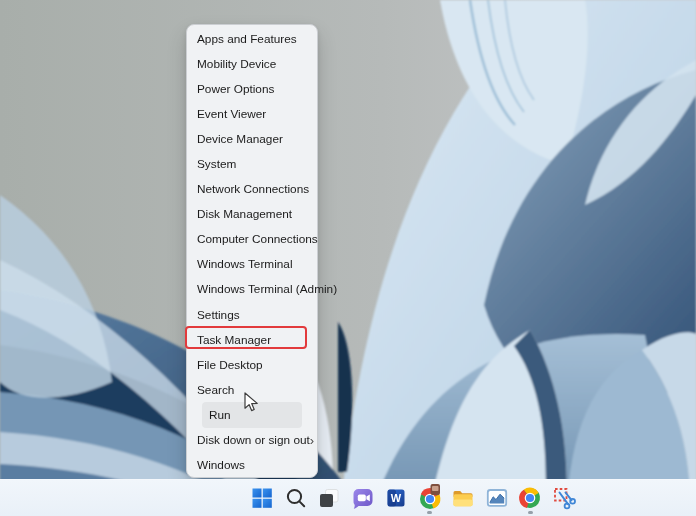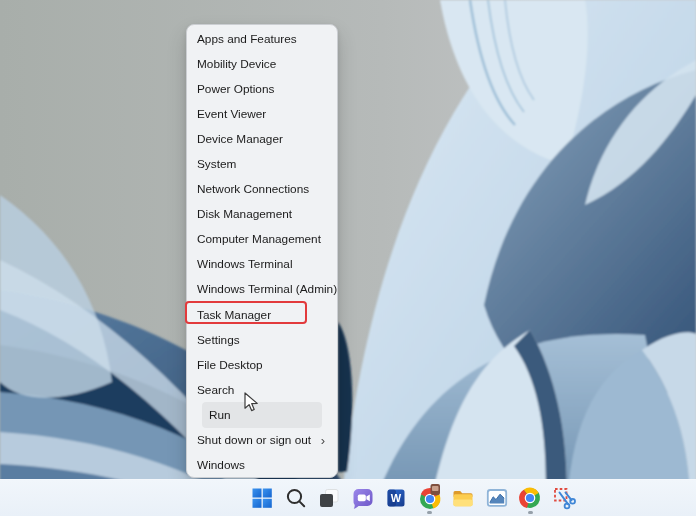--- a/index.html
+++ b/index.html
@@ -6,21 +6,21 @@
   body{
     width:696px;height:516px;overflow:hidden;position:relative;
     font-family:"Liberation Sans","DejaVu Sans",sans-serif;
     background:#b7bcbe;
   }
   .wallpaper{position:absolute;inset:0;}
   .wallpaper svg{display:block;}
 
   
   .context-menu{
-    position:absolute;left:186px;top:24px;width:152px;height:454px;
+    position:absolute;left:186px;top:24px;width:132px;height:454px;
     background:#f0f2f4;border:1px solid #cbced2;border-radius:8px;
     box-sizing:border-box;padding-top:1px;
     box-shadow:0 10px 20px rgba(0,0,0,.16), 0 2px 6px rgba(0,0,0,.10);
   }
   .menu-item{
     height:25.1px;display:flex;align-items:center;
     padding:0 12px 0 10px;font-size:11.8px;color:#1b1b1b;
     position:relative;cursor:default;white-space:nowrap;
     border-radius:4px;
   }
@@ -145,46 +145,46 @@
   <div class="menu-item">
       <span>System</span>
     </div>
   <div class="menu-item">
       <span>Network Connections</span>
     </div>
   <div class="menu-item">
       <span>Disk Management</span>
     </div>
   <div class="menu-item">
-      <span>Computer Management</span>
+      <span>Computer Connections</span>
     </div>
   <div class="menu-item">
       <span>Windows Terminal</span>
     </div>
   <div class="menu-item">
       <span>Windows Terminal (Admin)</span>
+    </div>
+  <div class="menu-item">
+      <span>Settings</span>
     </div>
   <div class="menu-item">
     <span>Task Manager</span>
     <span class="red-box"></span>
   </div>
   <div class="menu-item">
-      <span>Settings</span>
-    </div>
-  <div class="menu-item">
       <span>File Desktop</span>
     </div>
   <div class="menu-item">
       <span>Search</span>
     </div>
   <div class="menu-item hover">
       <span>Run</span>
     </div>
   <div class="menu-item">
-    <span>Shut down or sign out</span>
+    <span>Disk down or sign out</span>
     <span class="chevron">›</span>
   </div>
   <div class="menu-item">
       <span>Windows</span>
     </div>
 </div>
 
 <div class="taskbar">
   <div class="tb-icons">
 

